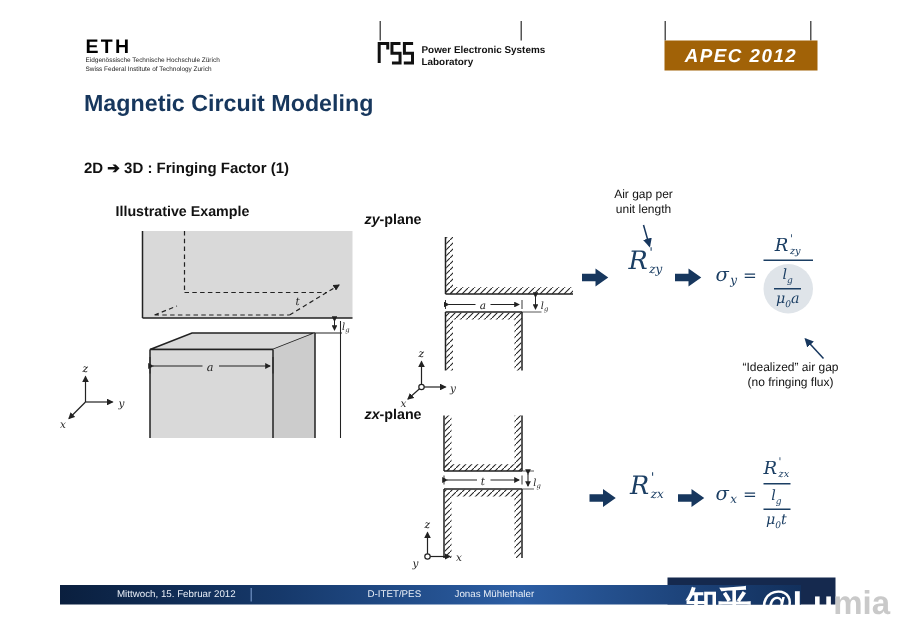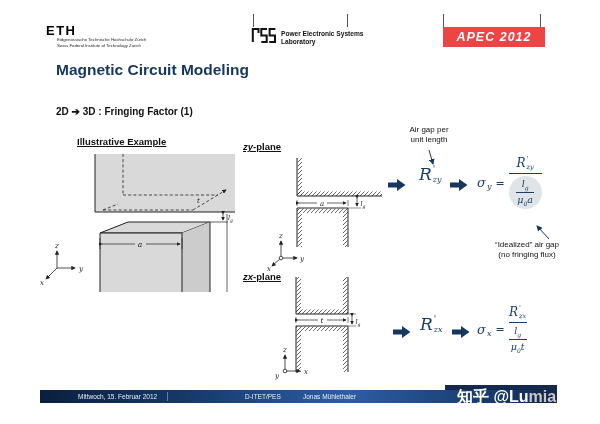--- a/index.html
+++ b/index.html
@@ -5,29 +5,29 @@
   html,body{margin:0;padding:0;background:#fff;}
   .slide{position:relative;width:600px;height:424px;background:#fff;overflow:hidden;
          font-family:"Liberation Sans",sans-serif;color:#111;}
   .abs{position:absolute;}
 
   
   .eth-word{font-weight:bold;font-size:13px;letter-spacing:1.5px;color:#000;}
   .eth-lines{font-size:4.3px;line-height:1.3;color:#222;}
   .tick{width:1px;height:13px;background:#555;}
   .pes-text{font-size:6.6px;font-weight:bold;line-height:1.2;color:#111;}
-  .apec{width:102px;height:20px;background:#ef4444;color:#fff;display:flex;
+  .apec{width:102px;height:20px;background:#a16207;color:#fff;display:flex;
         align-items:center;justify-content:center;font-weight:bold;font-style:italic;
         font-size:12.5px;letter-spacing:1px;}
 
   
   .title-main{font-size:15.5px;font-weight:bold;color:#17375d;}
   .title-sub{font-size:12px;font-weight:bold;color:#2f5b8f;}
   .heading{font-size:10px;font-weight:bold;color:#111;text-align:right;}
-  .sublabel{font-size:9.5px;font-weight:bold;color:#111;text-decoration:underline;}
+  .sublabel{font-size:9.5px;font-weight:bold;color:#111;}
   .note{font-size:8px;line-height:1.2;text-align:center;white-space:pre-line;color:#111;}
 
   
   .math{font-family:"DejaVu Serif",serif;font-style:italic;color:#1b3e63;}
   .rterm{display:flex;align-items:flex-start;}
   .rterm .rR{font-size:17px;line-height:1;}
   .rss{display:inline-flex;flex-direction:column;margin-left:1px;}
   .rss .rp{font-size:9px;line-height:6px;}
   .rss .rs{font-size:8px;line-height:9px;margin-top:3px;}
   .rterm-s .rR{font-size:12px;}
@@ -44,21 +44,21 @@
   .frac2 sub{font-size:6px;}
   .circle{width:33px;height:33px;border-radius:50%;background:#dfe4e9;
           display:flex;align-items:center;justify-content:center;}
 
   
   .footer-bar{left:40px;top:390px;width:494px;height:12.5px;
       background:linear-gradient(90deg,#0a1f3e 0%,#16396b 30%,#2c5ea4 62%,#12305c 100%);}
   .footer-text{font-size:6.5px;color:#e8eef7;top:393px;}
   .footer-sep{left:167px;top:391.5px;width:1px;height:9.5px;background:#5d7fb1;}
   .wm-bg{left:445px;top:385px;width:112px;height:18px;background:#15294e;}
-  .wm-text{left:457px;top:387px;font-size:16px;font-weight:bold;white-space:nowrap;}
+  .wm-text{left:457px;top:387px;font-size:22px;font-weight:bold;white-space:nowrap;}
   .wm-text .on{color:#fff;}
   .wm-text .off{color:#c9c9c9;}
 
   svg text{font-family:"DejaVu Serif",serif;font-style:italic;fill:#222;}
 </style>
 </head>
 <body>
 
 <div class="slide">
 
@@ -174,21 +174,21 @@
     <path d="M429,150 L433,164" stroke="#17375e" stroke-width="1" fill="none" marker-end="url(#mN)"></path>
     <path d="M549,239 L537,226" stroke="#17375e" stroke-width="1" fill="none" marker-end="url(#mN)"></path>
 
     <g transform="translate(252,28)" stroke="#111" stroke-width="2" fill="none">
       <path d="M6.5,5 V1 H0.8 V14"></path>
       <path d="M15,1 H9.3 V7.5 H14.7 V14 H9.3"></path>
       <path d="M23.4,1 H17.6 V7.5 H23 V14 H17.2"></path>
     </g>
   </svg>
 
-  <div class="abs eth-word" style="left:46px;top:23px">ETH</div>
+  <div class="abs eth-word" style="left:57px;top:23px">ETH</div>
   <div class="abs eth-lines" style="left:57px;top:37px">Eidgenössische Technische Hochschule Zürich</div>
   <div class="abs eth-lines" style="left:57px;top:43px">Swiss Federal Institute of Technology Zurich</div>
 
   <div class="abs tick" style="left:253px;top:14px"></div>
   <div class="abs tick" style="left:347px;top:14px"></div>
   <div class="abs tick" style="left:443px;top:14px"></div>
   <div class="abs tick" style="left:540px;top:14px"></div>
 
   <div class="abs pes-text" style="left:281px;top:30px">
     <div>Power Electronic Systems</div>

